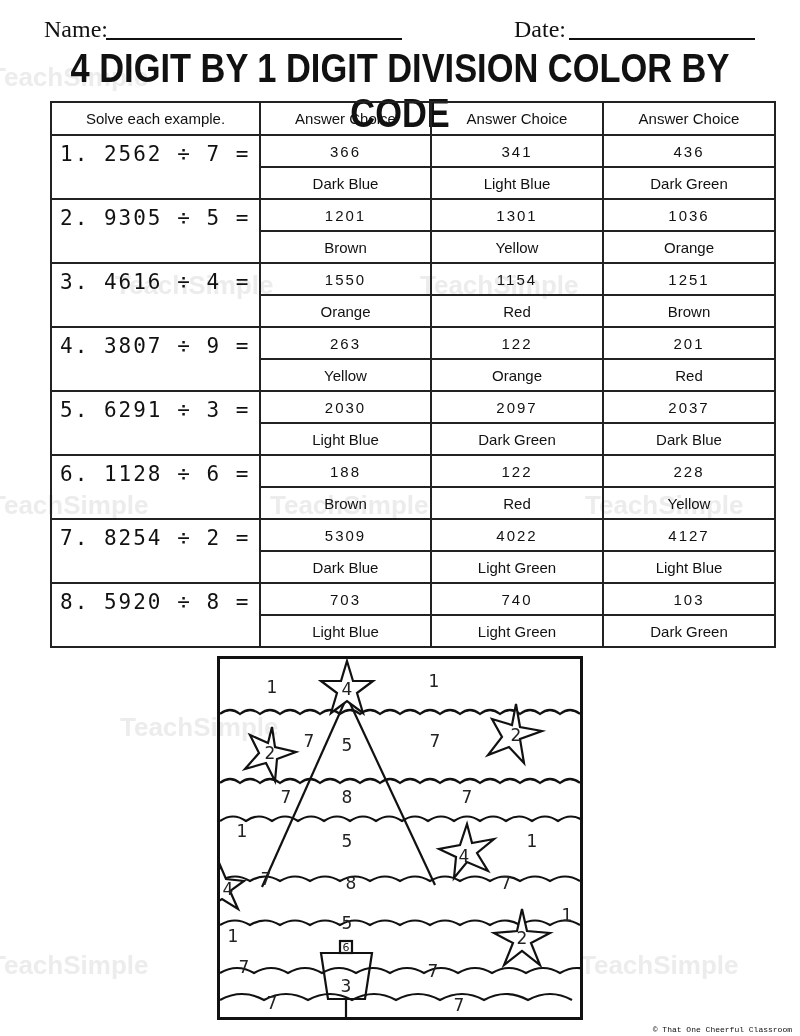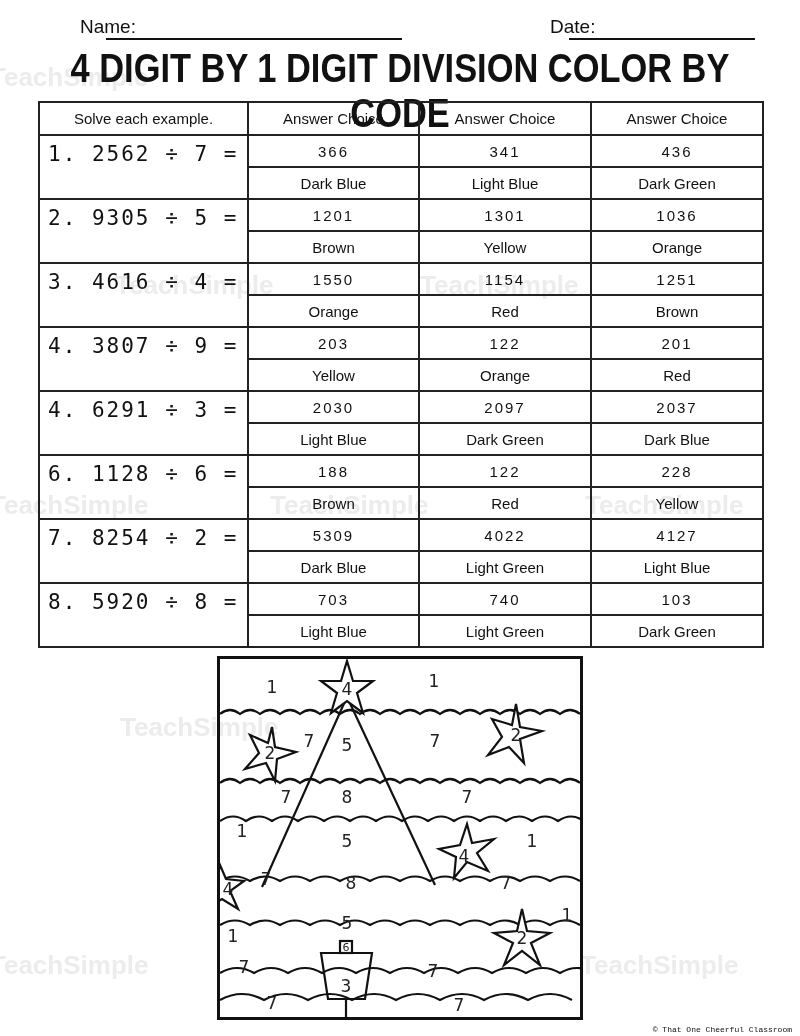--- a/index.html
+++ b/index.html
@@ -1,24 +1,24 @@
 <!DOCTYPE html>
 <html><head>
 <meta charset="utf-8">
 <style>
   html, body { margin:0; padding:0; }
   body { width:800px; height:1036px; background:#ffffff; position:relative; overflow:hidden;
          font-family:"DejaVu Sans", sans-serif; color:#111; }
   .wm { position:absolute; color:#ececec; font-weight:bold; font-size:26px; font-family:"Liberation Sans", sans-serif; pointer-events:none; z-index:0; }
   .header { position:absolute; top:12px; left:44px; right:44px; height:30px; z-index:2; }
-  .lbl { position:absolute; top:4px; font-size:19px; font-family:Liberation Sans, sans-serif;margin-left:36px; }
+  .lbl { position:absolute; top:4px; font-size:24px; font-family:Liberation Serif, serif; }
   .line { position:absolute; top:26px; border-bottom:2px solid #111; }
   .title { position:absolute; top:46px; left:0; width:800px; text-align:center; font-size:40px; font-weight:bold;
            font-family:"Liberation Sans", sans-serif; letter-spacing:0px; transform:scaleX(0.86); transform-origin:center; z-index:2; }
-  table.ws { position:absolute; top:101px; left:38px; width:724px; border-collapse:collapse; z-index:2; table-layout:fixed;border-radius:31px; }
+  table.ws { position:absolute; top:101px; left:50px; width:724px; border-collapse:collapse; z-index:2; table-layout:fixed;border-radius:31px; }
   table.ws td, table.ws th { border:2px solid #222; height:30px; text-align:center; font-weight:normal;
            font-size:15px; font-family:"Liberation Sans", sans-serif; padding:0; }
   table.ws th { height:31px; font-size:15px; }
   table.ws td.prob { text-align:left; vertical-align:top; padding:6px 0 0 8px; font-family:"DejaVu Sans Mono", monospace; font-size:21px; letter-spacing:2px; }
   td.num { font-family:"DejaVu Sans Mono", monospace; letter-spacing:2px; font-size:16px;margin-left:40px; }
   .pic { position:absolute; left:217px; top:656px; width:366px; height:364px; border:3px solid #111; box-sizing:border-box; z-index:2; background:transparent; }
   .pic svg { position:absolute; left:0; top:0; }
   .copy { position:absolute; right:8px; bottom:2px; font-size:8px; font-family:Liberation Mono, monospace; z-index:2; }
 </style>
 </head>
@@ -87,31 +87,31 @@
         <td class="num">1154</td>
         <td class="num">1251</td>
       </tr>
       <tr>
         <td>Orange</td>
         <td>Red</td>
         <td>Brown</td>
       </tr>
       <tr>
         <td class="prob" rowspan="2">4. 3807 ÷ 9 =</td>
-        <td class="num">203</td>
+        <td class="num">263</td>
         <td class="num">122</td>
         <td class="num">201</td>
       </tr>
       <tr>
         <td>Yellow</td>
         <td>Orange</td>
         <td>Red</td>
       </tr>
       <tr>
-        <td class="prob" rowspan="2">4. 6291 ÷ 3 =</td>
+        <td class="prob" rowspan="2">5. 6291 ÷ 3 =</td>
         <td class="num">2030</td>
         <td class="num">2097</td>
         <td class="num">2037</td>
       </tr>
       <tr>
         <td>Light Blue</td>
         <td>Dark Green</td>
         <td>Dark Blue</td>
       </tr>
       <tr>

